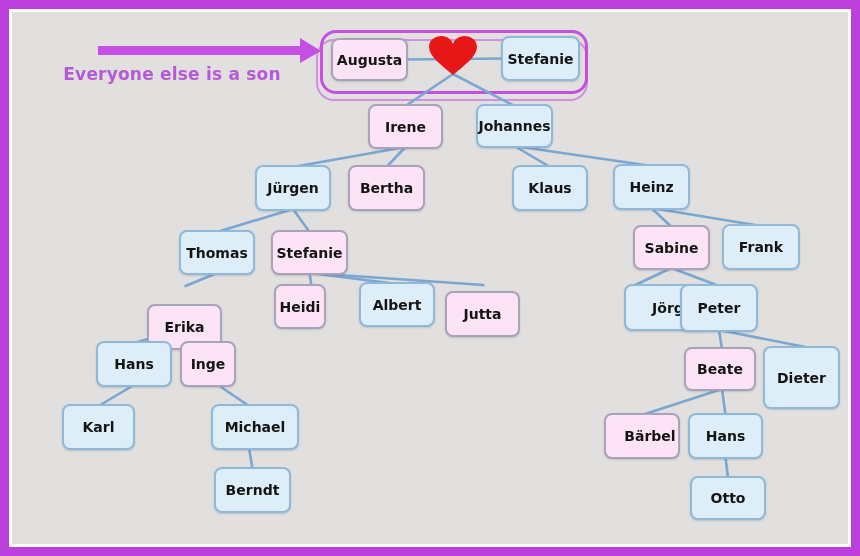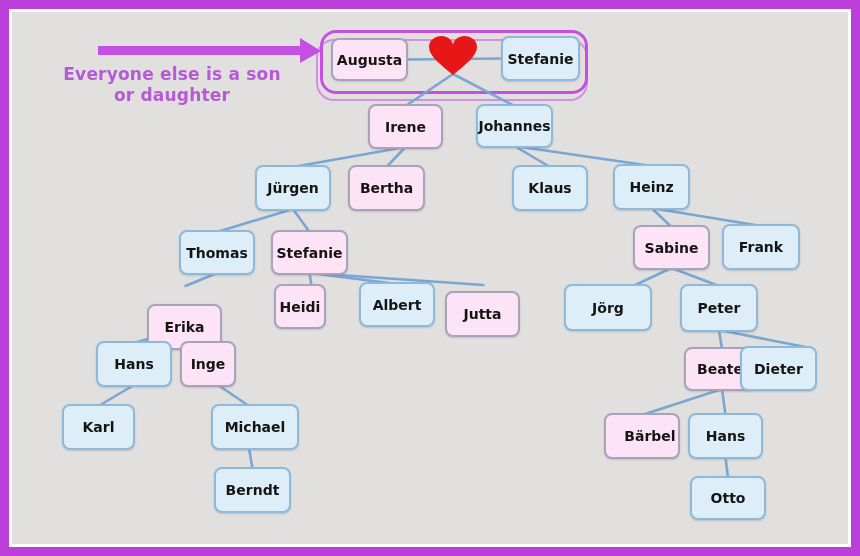--- a/index.html
+++ b/index.html
@@ -86,46 +86,45 @@
           <line x1="713.5" y1="445" x2="716" y2="466" stroke="#79a6d2" stroke-width="2.6" stroke-linecap="round"></line>
         </g>
       <polygon points="86,34 288,34 288,26 309,39 288,51 288,43 86,43" fill="#c44fe2"></polygon>
       <path d="M441,63 C429,53 417,44 417,35 C417,28 423,24 429.5,24
            C435.5,24 440,28 441,32.5 C442,28 446.5,24 452.5,24
            C459,24 465,28 465,35 C465,44 453,53 441,63 Z" fill="#e81717"></path>
     </svg>
 
     <div class="annotation">
       <div>Everyone else is a son</div>
-      <div>or daughter</div>
     </div>
 
     <div id="nodes-layer">
         <div class="person f" style="left: 319px; top: 26px; width: 77px; height: 43px;">Augusta</div>
         <div class="person m" style="left: 489px; top: 24px; width: 79px; height: 45px;">Stefanie</div>
         <div class="person f" style="left: 356px; top: 92px; width: 75px; height: 45px;">Irene</div>
         <div class="person m" style="left: 464px; top: 92px; width: 77px; height: 44px;">Johannes</div>
         <div class="person m" style="left: 243px; top: 153px; width: 76px; height: 46px;">Jürgen</div>
         <div class="person f" style="left: 336px; top: 153px; width: 77px; height: 46px;">Bertha</div>
         <div class="person m" style="left: 500px; top: 153px; width: 76px; height: 46px;">Klaus</div>
         <div class="person m" style="left: 601px; top: 152px; width: 77px; height: 46px;">Heinz</div>
         <div class="person m" style="left: 167px; top: 218px; width: 76px; height: 45px;">Thomas</div>
         <div class="person f" style="left: 259px; top: 218px; width: 77px; height: 45px;">Stefanie</div>
         <div class="person f" style="left: 621px; top: 213px; width: 77px; height: 45px;">Sabine</div>
         <div class="person m" style="left: 710px; top: 212px; width: 78px; height: 46px;">Frank</div>
         <div class="person f" style="left: 135px; top: 272px; width: 75px; height: 46px; margin-top: 20px;">Erika</div>
         <div class="person f" style="left: 262px; top: 272px; width: 52px; height: 45px;">Heidi</div>
         <div class="person m" style="left: 347px; top: 270px; width: 76px; height: 45px;">Albert</div>
         <div class="person f" style="left: 433px; top: 279px; width: 75px; height: 46px;">Jutta</div>
-        <div class="person m" style="left: 552px; top: 272px; width: 88px; height: 47px;">Jörg</div>
+        <div class="person m" style="left: 612px; top: 272px; width: 88px; height: 47px;">Jörg</div>
         <div class="person m" style="left: 668px; top: 272px; width: 78px; height: 48px;">Peter</div>
         <div class="person m" style="left: 84px; top: 329px; width: 76px; height: 46px;">Hans</div>
         <div class="person f" style="left: 168px; top: 329px; width: 56px; height: 46px;">Inge</div>
         <div class="person f" style="left: 672px; top: 335px; width: 72px; height: 44px;">Beate</div>
-        <div class="person m" style="left: 728px; top: 334px; width: 77px; height: 45px;">Dieter</div>
+        <div class="person m" style="left: 751px; top: 334px; width: 77px; height: 63px;">Dieter</div>
         <div class="person m" style="left: 50px; top: 392px; width: 73px; height: 46px;">Karl</div>
         <div class="person m" style="left: 199px; top: 392px; width: 88px; height: 46px;">Michael</div>
         <div class="person f" style="left: 592px; top: 401px; width: 76px; height: 46px; padding-left: 16px;">Bärbel</div>
         <div class="person m" style="left: 676px; top: 401px; width: 75px; height: 46px;">Hans</div>
         <div class="person m" style="left: 202px; top: 455px; width: 77px; height: 46px;">Berndt</div>
         <div class="person m" style="left: 678px; top: 464px; width: 76px; height: 44px;">Otto</div>
       </div>
 
   </div>
 </div>

